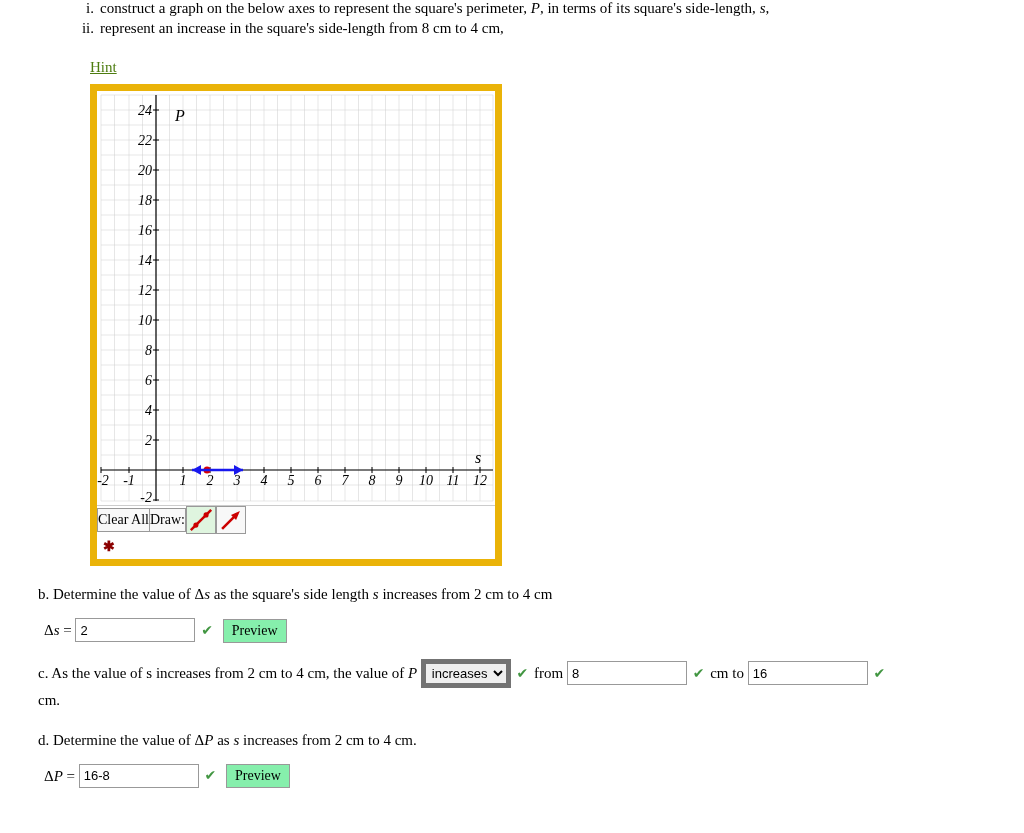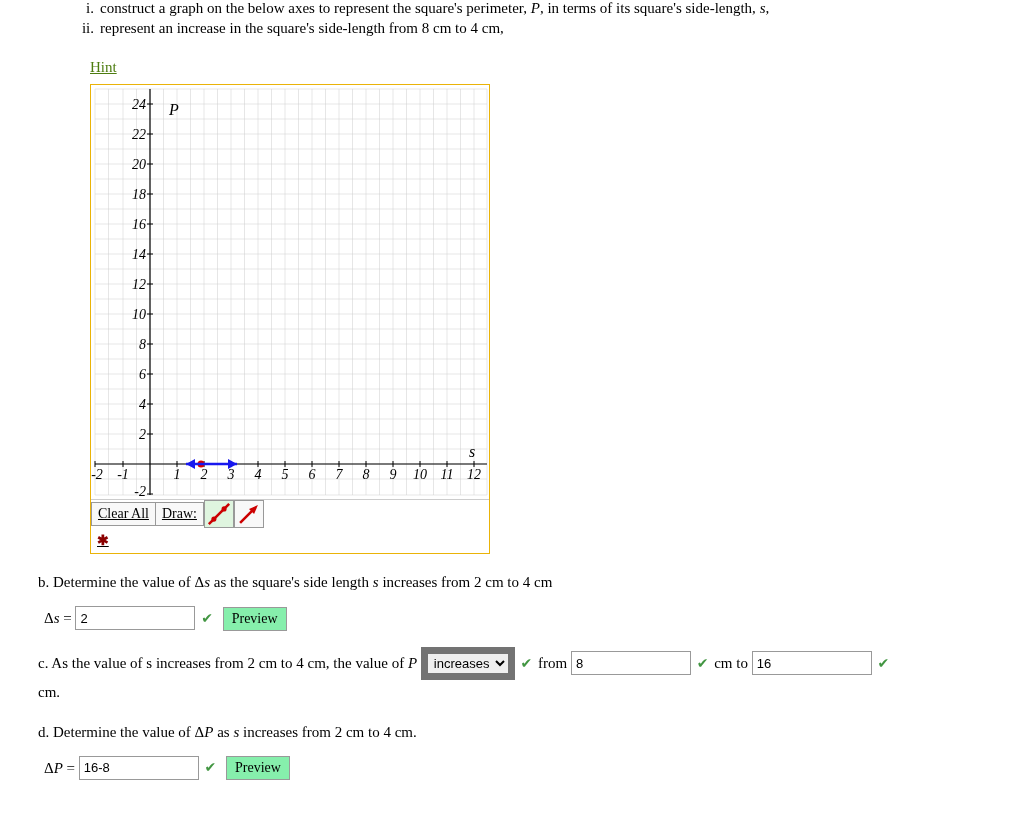--- a/index.html
+++ b/index.html
@@ -31,41 +31,40 @@
     .ital { font-style: italic;}
     .hint-link {
       color: #4d7c0f;
       text-decoration: underline;
       margin-left: 60px;
       display: inline-block;
       margin-top: 10px;
       margin-bottom: 8px;
     }
     .graph-box {
-      border: 1px solid #eab308;
+      border: 7px solid #eab308;
       width: 398px;
       margin-left: 60px;
       padding: 0;
-      text-decoration: underline;
     }
     .graph-canvas {
       width: 398px;
       height: 414px;
       display: block;
     }
     .graph-toolbar {
       display: flex;
       align-items: center;
       padding: 0;
       border-top: 1px solid #ccc;
     }
     .btn {
       background: #f8f8f8;
       border: 1px solid #999;
-      padding: 3px 6px;
+      padding: 3px 0;
       font-family: serif;
       font-size: 14px;
       margin: 0;
       cursor: pointer;
     }
     .tool-btn {
       border: 1px solid #999;
       width: 28px;
       height: 26px;
       display: flex;
@@ -98,21 +97,21 @@
       font-size: 13px;
       height: 18px;
     }
     .input-box {
       width: 110px;
     }
     .wide-input {
       width: 110px;
     }
     select {
-      border: 7px solid #737373;
+      border: 5px solid #737373;
       font-family: Arial, sans-serif;
       font-size: 13px;
       padding: 1px 2px;
     }
     .check-icon { color: #429642; font-size: 14px; margin: 0 2px; }
     .preview-btn {
       border: 1px solid #999;
       background: #86efac;
       padding: 3px 8px;
       font-family: serif;

